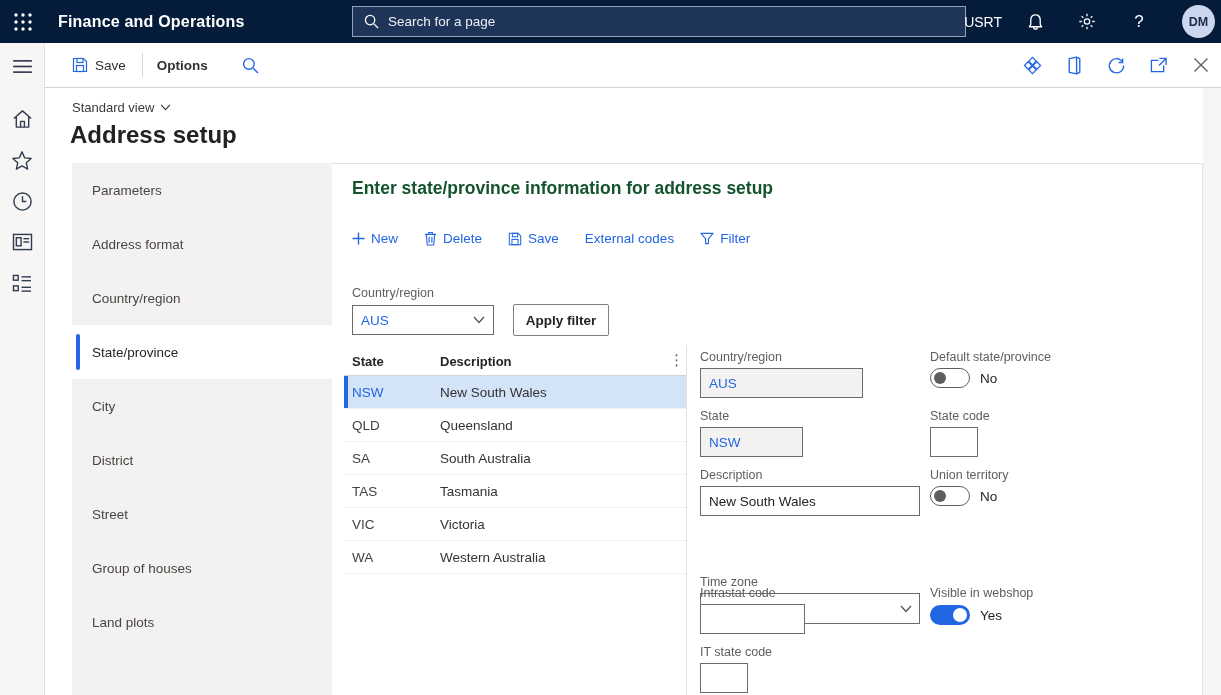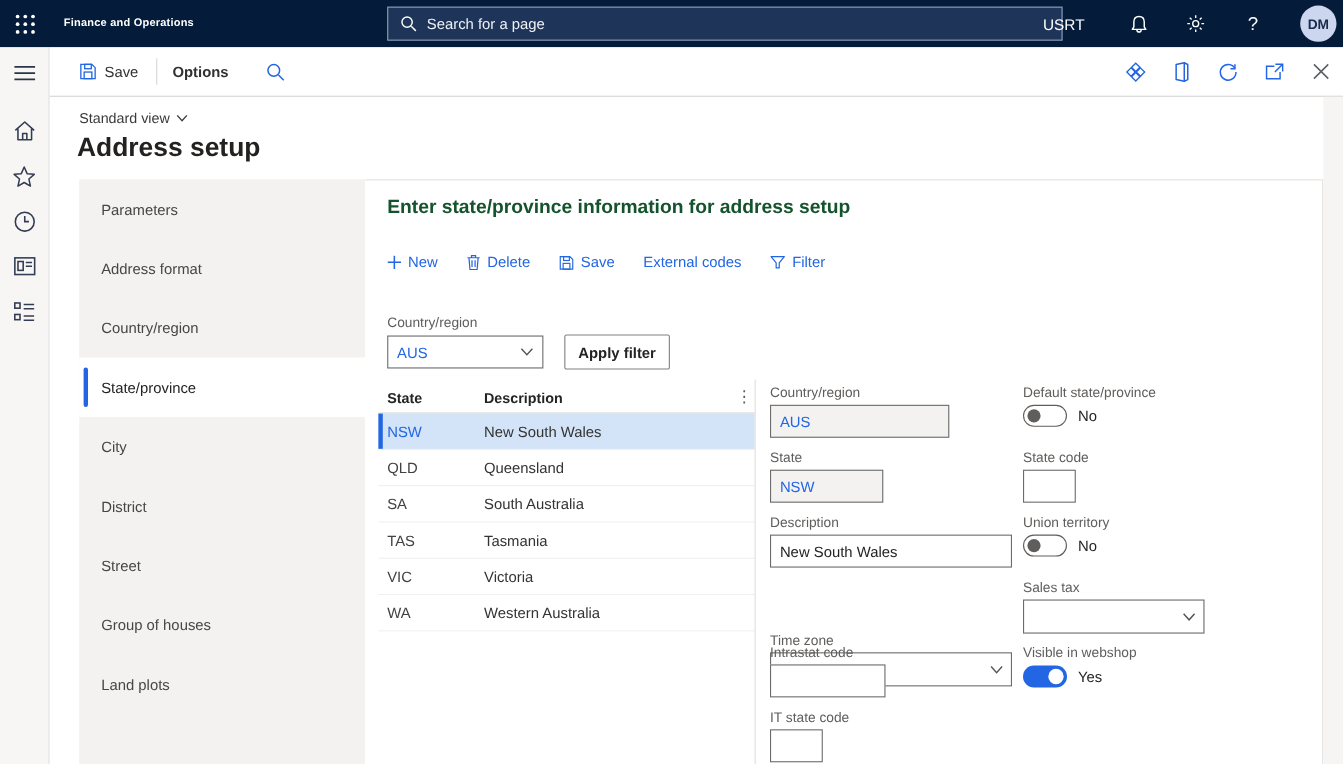--- a/index.html
+++ b/index.html
@@ -3,26 +3,26 @@
 <meta charset="utf-8">
 <style>
   * { margin:0; padding:0; box-sizing:border-box; }
   html,body { background:#fff; }
   body { font-family:"Liberation Sans", sans-serif; }
   .screen { position:relative; width:1221px; height:695px; overflow:hidden; background:#fff; }
 
   
   .topbar { position:absolute; left:0; top:0; width:1221px; height:43px; background:#041b39; display:flex; align-items:center; }
   .waffle { width:45px; height:43px; display:flex; align-items:center; justify-content:center; cursor:pointer; }
-  .app-title { color:#fff; font-size:10px; font-weight:700; margin-left:13px; letter-spacing:.2px; }
+  .app-title { color:#fff; font-size:16px; font-weight:700; margin-left:13px; letter-spacing:.2px; }
   .searchbox { position:absolute; left:352px; top:6px; width:614px; height:31px; background:#1e3458; border:1px solid #93a0b8; display:flex; align-items:center; padding-left:11px; }
   .searchbox input { background:transparent; border:none; outline:none; color:#fff; font-size:13.5px; margin-left:9px; width:420px; font-family:"Liberation Sans",sans-serif; }
   .searchbox input::placeholder { color:#eef1f6; opacity:1; }
   .top-right { position:absolute; right:0; top:0; height:43px; display:flex; align-items:center; }
-  .company { color:#fff; font-size:14px; margin-right:40px; cursor:pointer; }
+  .company { color:#fff; font-size:14px; margin-right:24px; cursor:pointer; }
   .top-ic { width:18px; height:18px; margin-right:34px; cursor:pointer; display:flex; align-items:center; justify-content:center; }
   .qmark { color:#fff; font-size:17px; font-weight:400; }
   .avatar { width:33px; height:33px; border-radius:50%; background:#ccd6ee; color:#1b2b4d; font-size:12.5px; font-weight:700; display:flex; align-items:center; justify-content:center; margin-right:6px; cursor:pointer; }
 
   
   .cmdbar { position:absolute; left:45px; top:43px; width:1176px; height:45px; background:#fff; border-bottom:1px solid #d6d4d2; display:flex; align-items:center; }
   .cmd-item { display:flex; align-items:center; gap:7px; font-size:13.5px; color:#323130; cursor:pointer; }
   .cmd-save { margin-left:27px; }
   .cmd-sep { width:1px; height:24px; background:#d8d6d4; margin:0 14px 0 16px; }
   .cmd-options { font-weight:700; }
@@ -410,29 +410,20 @@
 
       <div class="fld" style="left:0;top:185px;margin-top:48px;">
         <span class="flabel">Time zone</span>
         <span class="selwrap" style="width:220px;">
           <input class="tin" value="" style="">
           <svg class="chev" width="12" height="8" viewBox="0 0 12 8">
             <path d="M1 1 L6 6.5 L11 1" fill="none" stroke="#555" stroke-width="1.3"></path>
           </svg>
         </span>
       </div>
-      <div class="fld" style="left:230px;top:185px;">
-        <span class="flabel">Sales tax</span>
-        <span class="selwrap" style="width:165px;">
-          <input class="tin" value="" style="">
-          <svg class="chev" width="12" height="8" viewBox="0 0 12 8">
-            <path d="M1 1 L6 6.5 L11 1" fill="none" stroke="#555" stroke-width="1.3"></path>
-          </svg>
-        </span>
-      </div>
 
       <div class="fld" style="left:0;top:244px;">
         <span class="flabel">Intrastat code</span>
         <input class="tin" style="width: 105px;" value="">
       </div>
       <div class="fld" style="left:230px;top:244px;">
         <span class="flabel">Visible in webshop</span>
         <div class="togrow" style="margin-top:5px;">
           <div class="toggle on">
               <div class="knob"></div>

